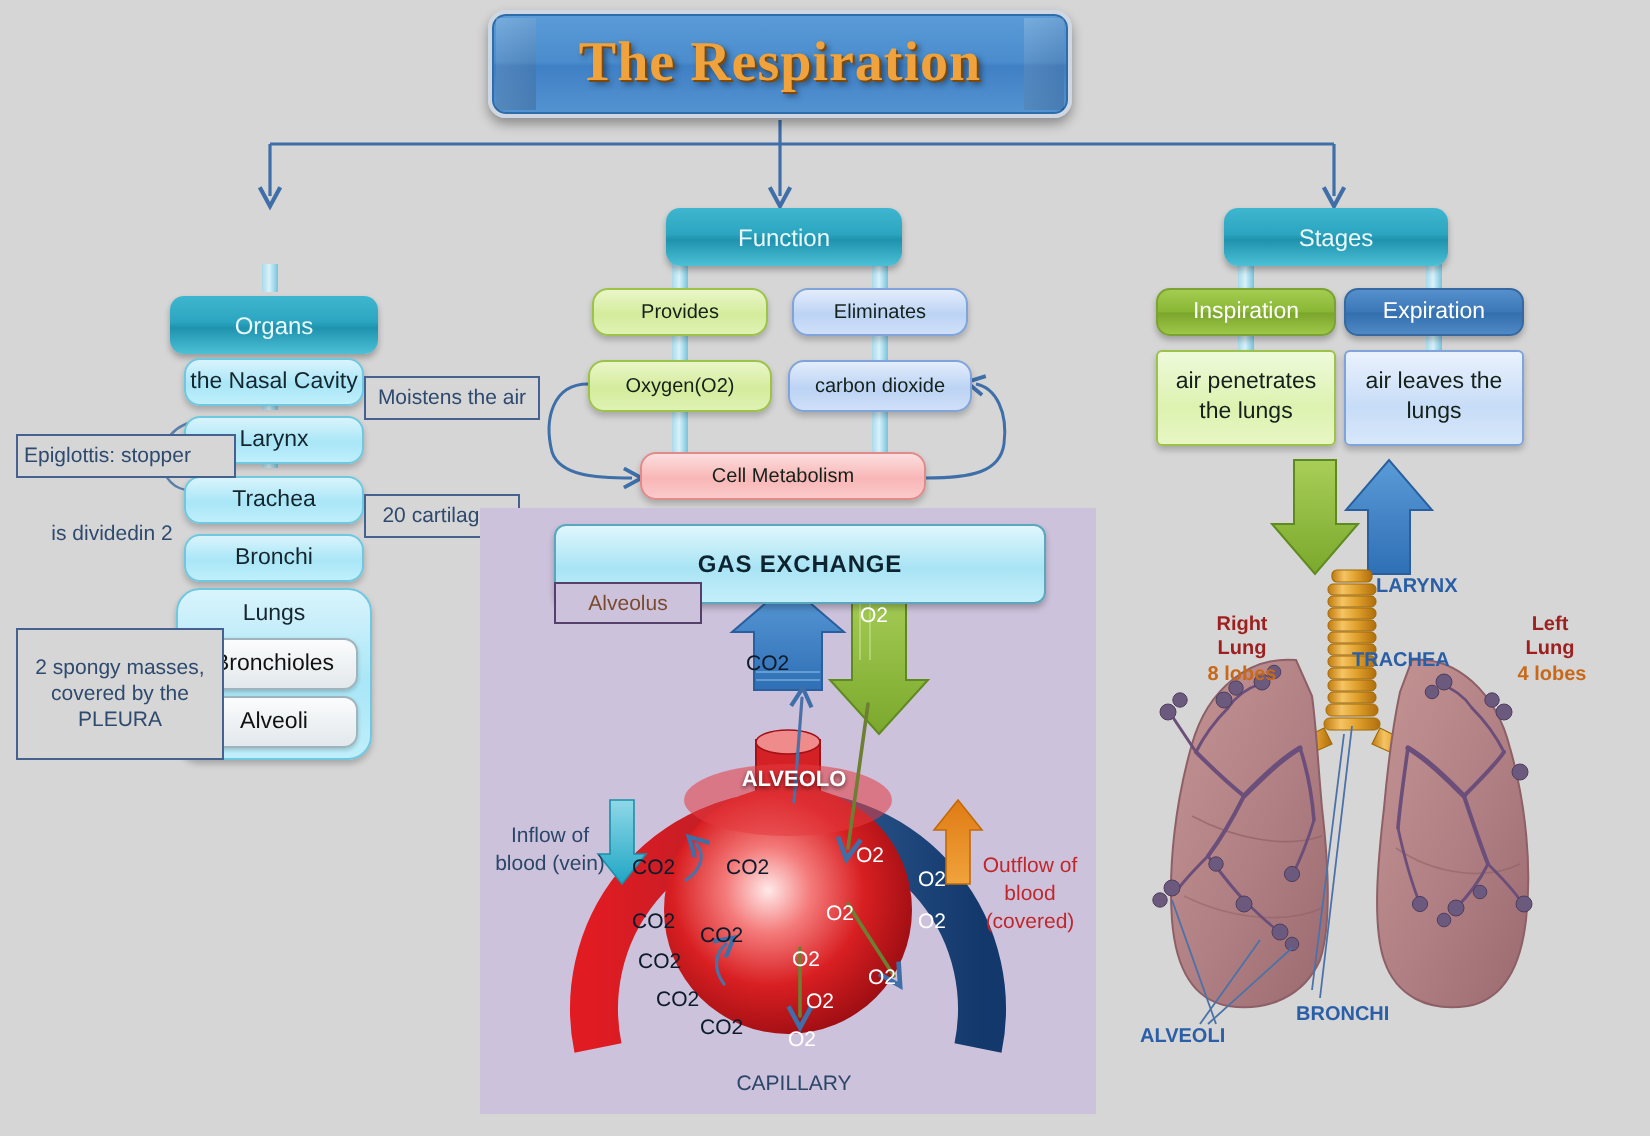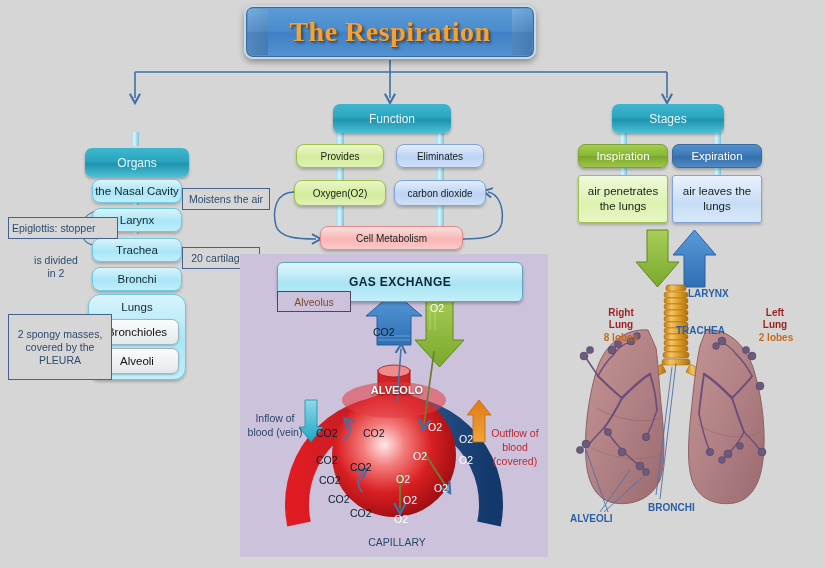--- a/index.html
+++ b/index.html
@@ -76,21 +76,21 @@
     border:1px solid #44618f;background:#d6d6d6;
     color:#2e4a6e;font-size:10.5px;
     display:flex;align-items:center;justify-content:center;
     text-align:center;line-height:13px;padding:1px 3px;margin-top:43px;
   }
   .n-moist{left:182px;top:145px;width:88px;height:22px;}
   .n-epig{left:8px;top:174px;width:110px;height:22px;justify-content:flex-start;z-index:1;}
   .n-cart{left:182px;top:204px;width:78px;height:22px;}
   .n-pleura{left:8px;top:271px;width:104px;height:66px;}
   .n-divided{left:20px;top:209px;width:72px;height:30px;border:none;background:transparent;
-    flex-direction:column;}
+    flex-direction:row;}
 
   
   .fb{
     border-radius:8px;font-size:10px;color:#14201a;
     display:flex;align-items:center;justify-content:center;
     box-shadow:0 2px 3px rgba(0,0,0,.22);
   }
   .green-b{border:1px solid #9cc24a;
     background:linear-gradient(180deg,#eaf6c8 0%,#d4ec9c 55%,#dff2b4 100%);}
   .blue-b{border:1px solid #7fa3da;
@@ -502,17 +502,17 @@
   <div class="lbl inflow-lbl">Inflow of blood (vein)</div>
   <div class="lbl outflow-lbl">Outflow of blood (covered)</div>
   <div class="lbl" style="left:373px;top:326px;color:#0c1b2c;font-size:10.5px;z-index:5;">CO2</div>
   <div class="lbl" style="left:430px;top:302px;color:#ffffff;font-size:10.5px;z-index:5;">O2</div>
 
   <div class="ill-lbl l-larynx">LARYNX</div>
   <div class="ill-lbl l-trachea">TRACHEA</div>
   <div class="ill-lbl l-right">Right Lung</div>
   <div class="ill-lbl l-right3">8 lobes</div>
   <div class="ill-lbl l-left">Left Lung</div>
-  <div class="ill-lbl l-left2">2 lobes</div>
+  <div class="ill-lbl l-left2">4 lobes</div>
   <div class="ill-lbl l-alveoli">ALVEOLI</div>
   <div class="ill-lbl l-bronchi">BRONCHI</div>
 
 </div>
 
 </body></html>

